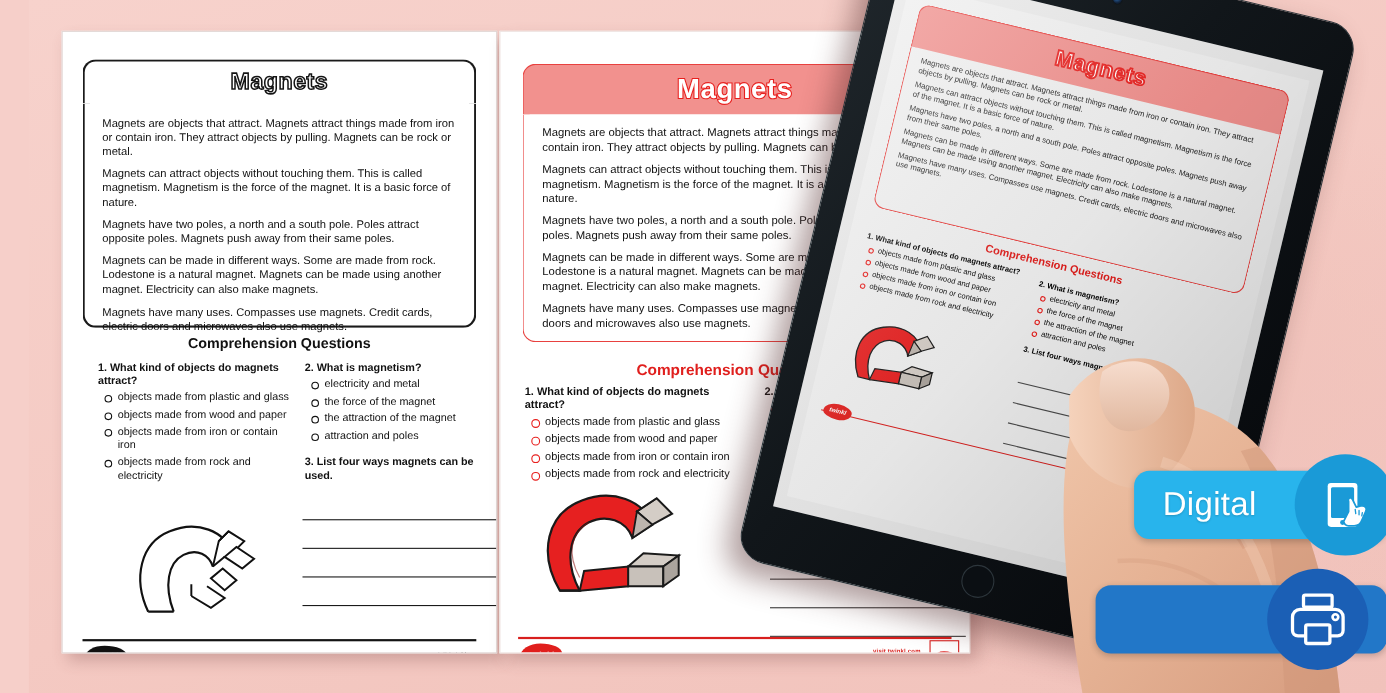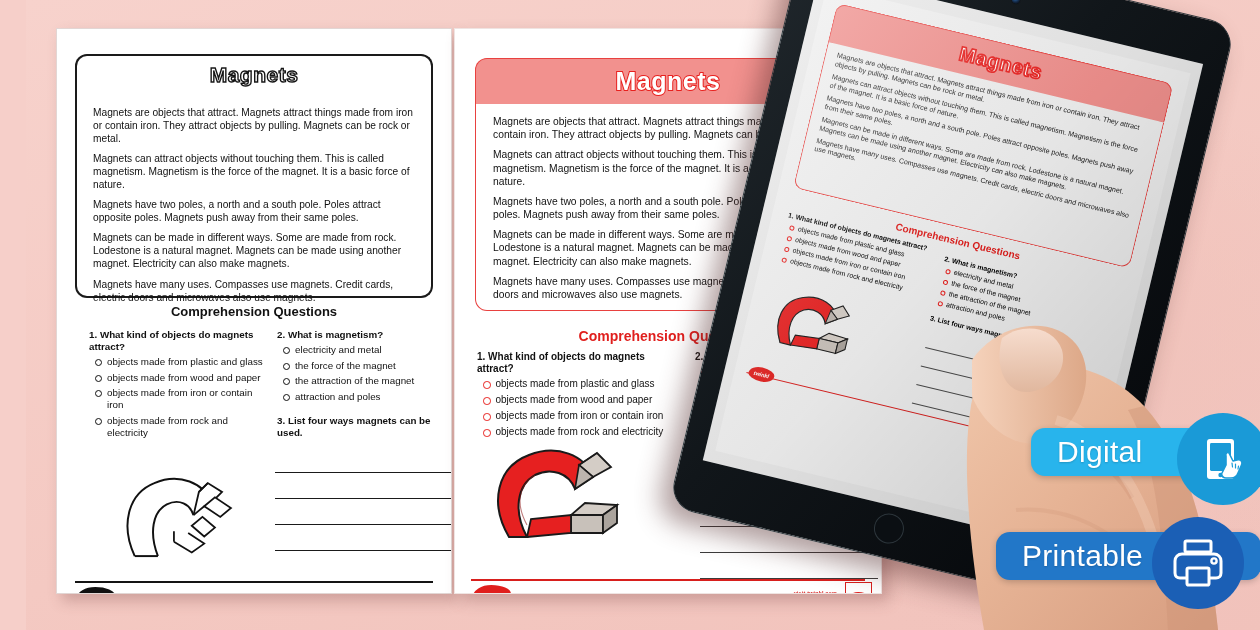--- a/index.html
+++ b/index.html
@@ -231,21 +231,21 @@
   #sheet-tablet .qr { right: 10px; top: 386px; width: 17px; height: 17px; border: 1px solid #d81f1d; background:#fff; }
 
   
   #hand { position: absolute; left: 880px; top: 210px; width: 380px; height: 420px; z-index: 6; }
   #hand svg { display:block; width:100%; height:100%; }
 
   
   .badge {
     position: absolute; z-index: 30;
     display: flex; align-items: center;
-    height: 48px;
+    height: 62px;
     border-radius: 14px;
     padding-left: 26px;
     color: #fff;
   }
   .badge .badge-label {
     font-size: 30px; font-weight: 400; letter-spacing: .3px;
     text-shadow: 0 1px 2px rgba(0,0,0,.18);
     white-space: nowrap;
   }
   .badge .badge-circle {
@@ -583,21 +583,20 @@
         <rect x="11" y="7" width="27" height="40" rx="3" fill="#ffffff"></rect>
         <rect x="14" y="11" width="21" height="28" rx="1.4" fill="#1a9ad7"></rect>
         <circle cx="24.5" cy="43" r="2.2" fill="#1a9ad7"></circle>
         <path d="M30 24 C29 21 32 19 33.5 22 L37 29 L41 28 C45 27 47 30 45.5 33 L42 41 C41 44 38 46 35 46 L30 46 C27.5 46 26 44.5 25.5 42 L30 33 Z" fill="#ffffff" stroke="#1a9ad7" stroke-width="1.6" stroke-linejoin="round"></path>
         <path d="M36 31 L36.5 35 M39.5 32 L39.5 36 M42.5 34 L42 37" stroke="#1a9ad7" stroke-width="1.2" stroke-linecap="round"></path>
       </svg>
     </span>
   </div>
 
   <div class="badge" id="badge-printable">
-    <span class="badge-label">Printable</span>
     <span class="badge-circle">
       <svg width="58" height="54" viewBox="0 0 58 54">
         <rect x="16" y="5" width="26" height="11" rx="1.6" fill="none" stroke="#ffffff" stroke-width="3"></rect>
         <path d="M13 18 L45 18 C49 18 52 21 52 25 L52 37 C52 40 50 42 47 42 L11 42 C8 42 6 40 6 37 L6 25 C6 21 9 18 13 18 Z" fill="none" stroke="#ffffff" stroke-width="3"></path>
         <rect x="18" y="32" width="22" height="17" rx="1.6" fill="#1b5fb5" stroke="#ffffff" stroke-width="3"></rect>
         <circle cx="45" cy="25" r="2.6" fill="none" stroke="#ffffff" stroke-width="2.4"></circle>
       </svg>
     </span>
   </div>
 </div>

